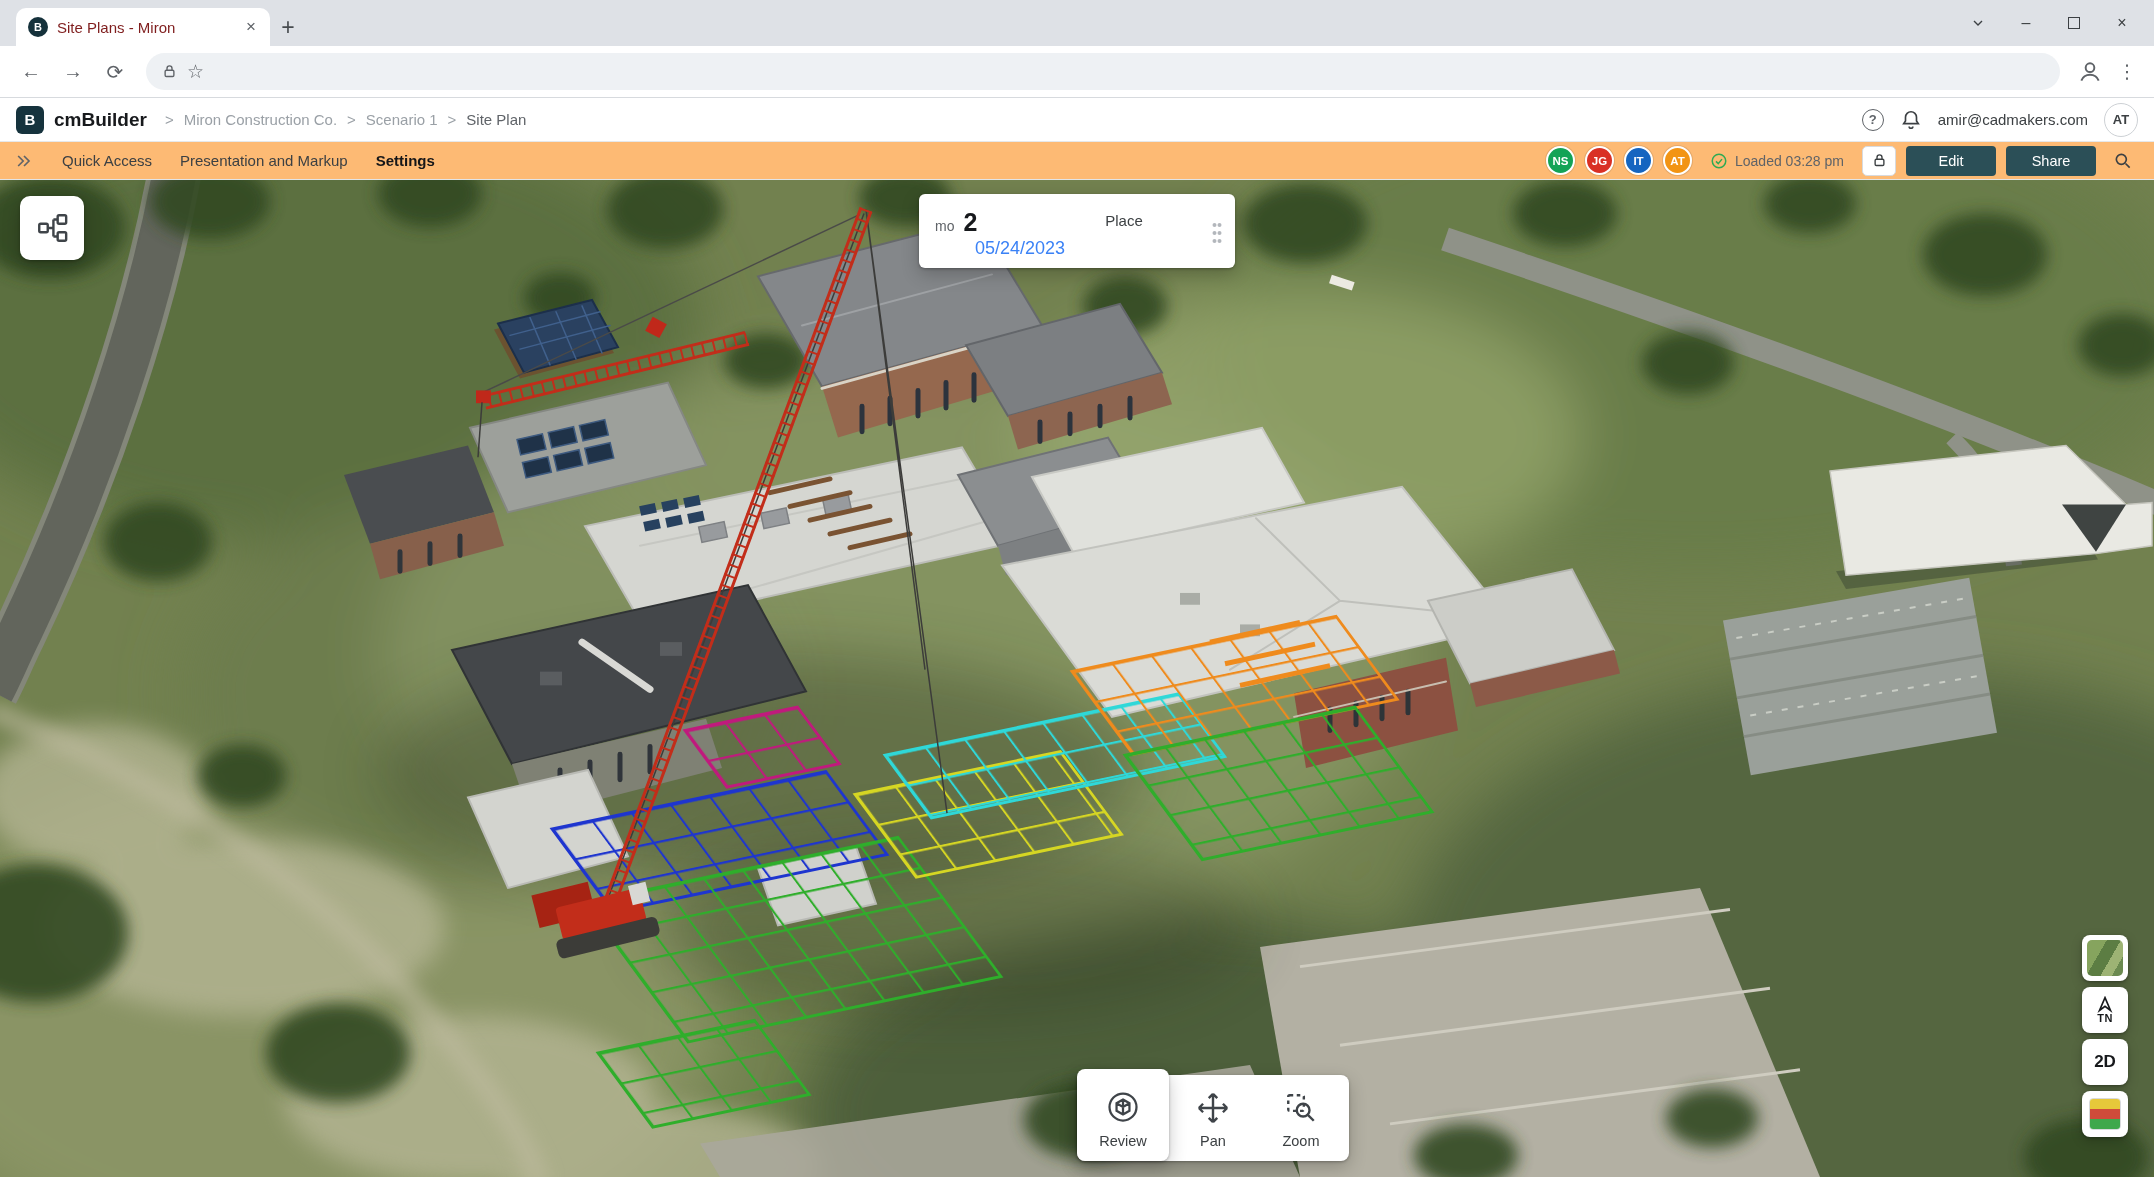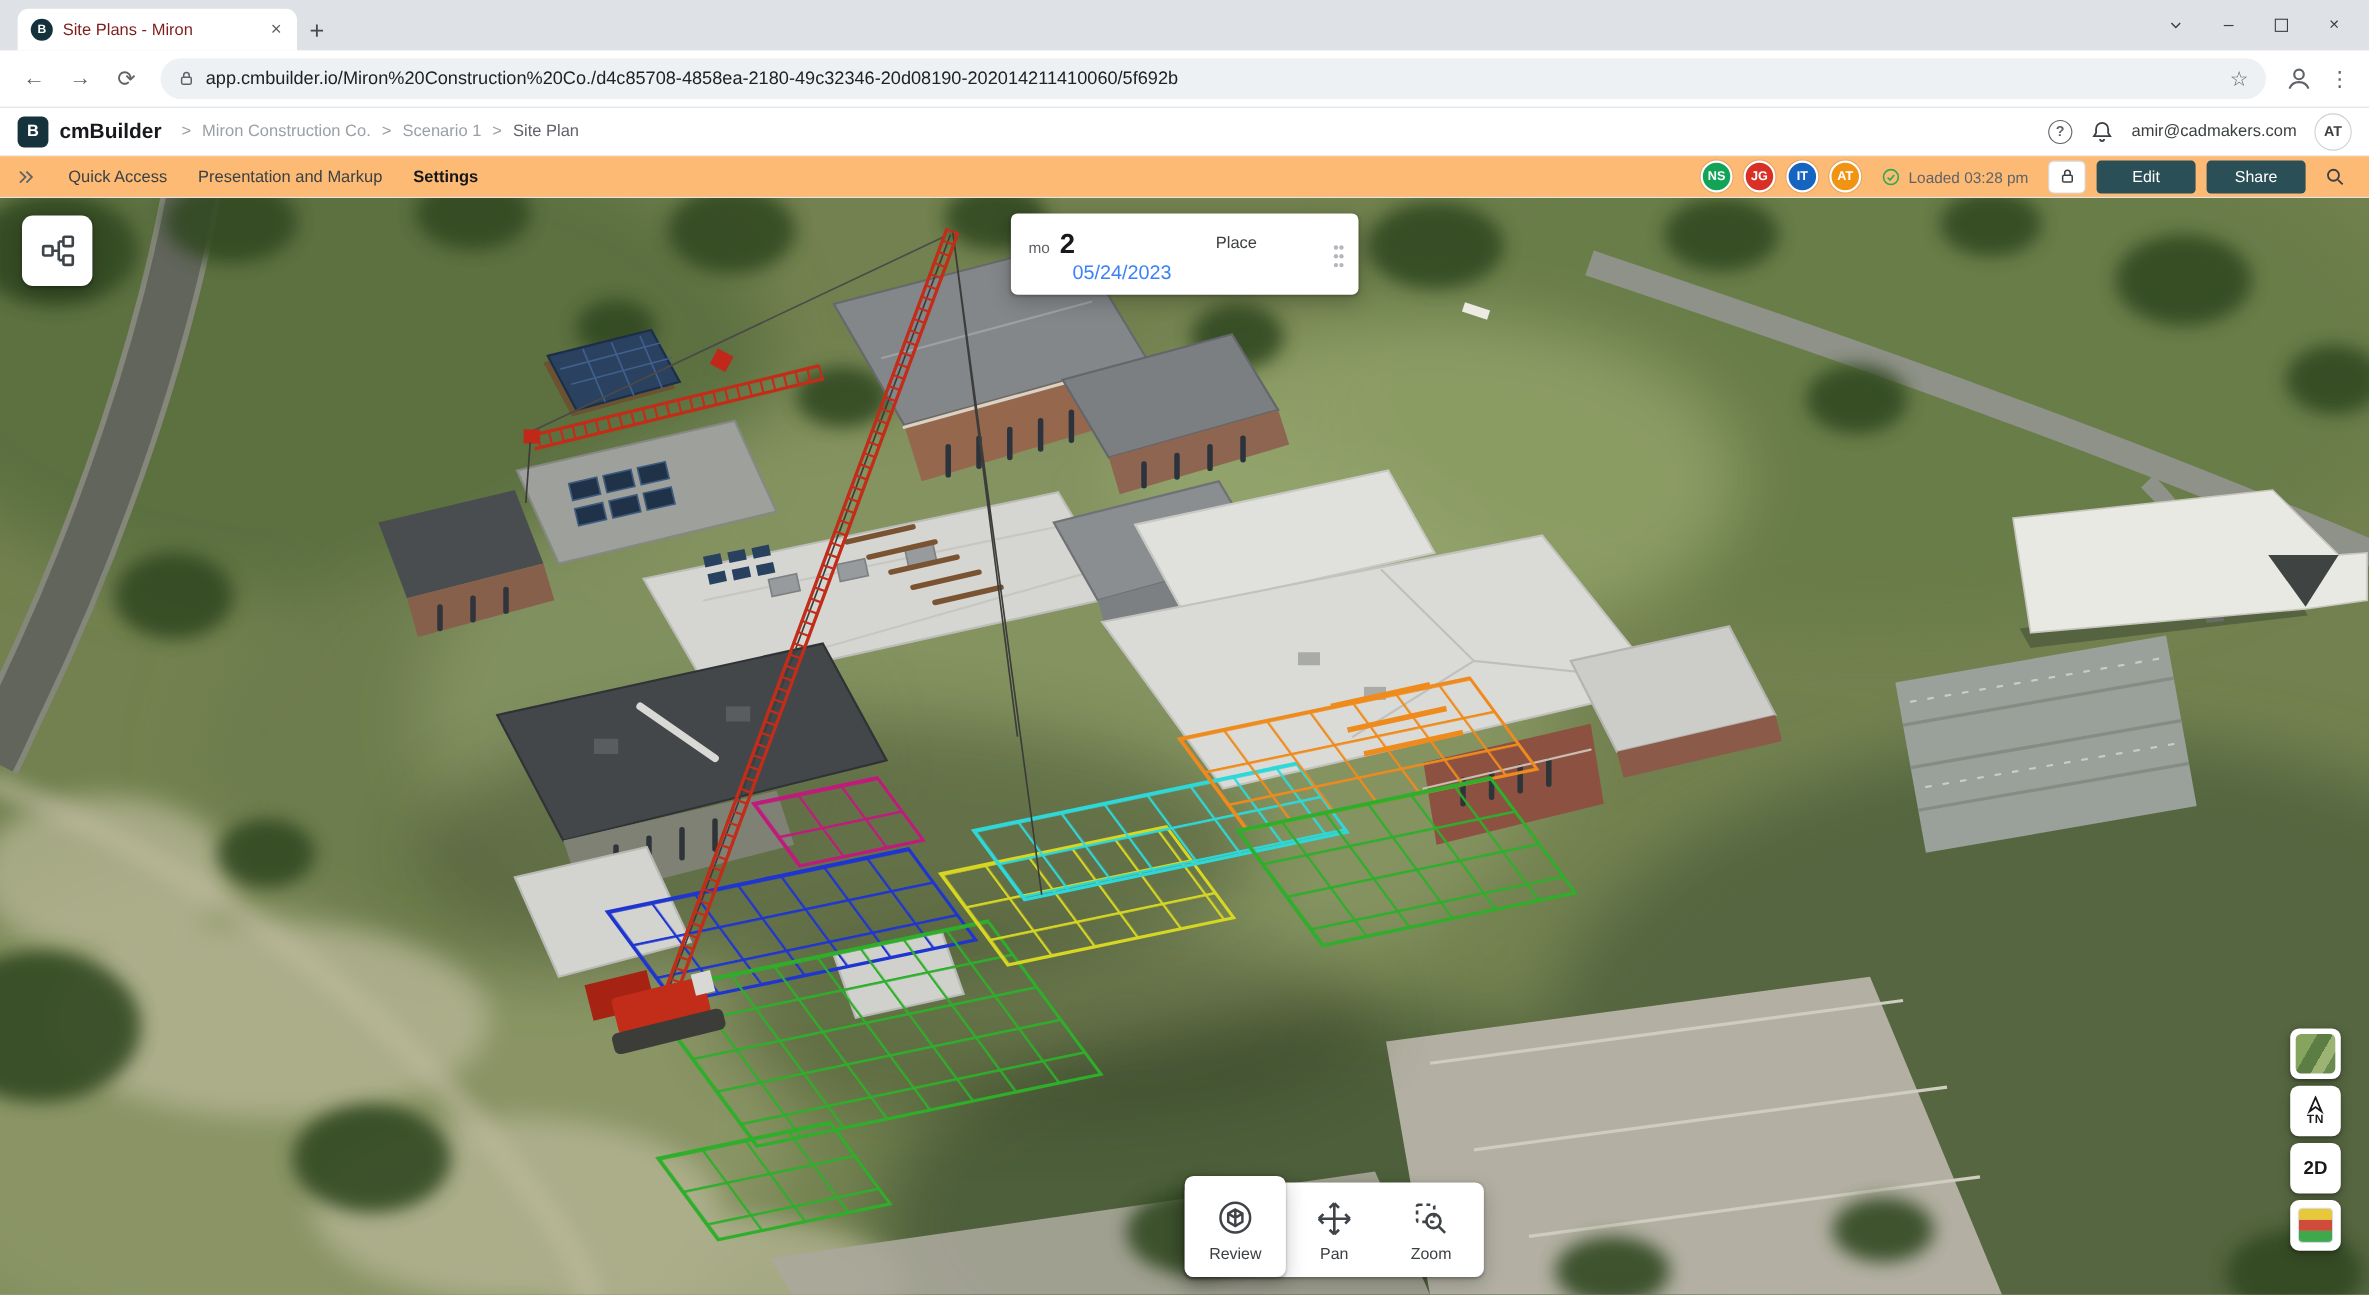--- a/index.html
+++ b/index.html
@@ -106,21 +106,20 @@
 
   <div class="browser-toolbar">
     <div class="navbtn">←</div>
     <div class="navbtn">→</div>
     <div class="navbtn">⟳</div>
     <div class="omnibox">
       <svg width="15" height="15" viewBox="0 0 24 24" fill="none" stroke="#5f6368" stroke-width="2.2">
           <rect x="5" y="10" width="14" height="10" rx="2"></rect>
           <path d="M8 10V7a4 4 0 0 1 8 0v3"></path>
         </svg>
-      <span class="url">app.cmbuilder.io/Miron%20Construction%20Co./d4c85708-4858ea-2180-49c32346-20d08190-202014211410060/5f692b</span>
       <span class="star">☆</span>
     </div>
     <div class="profile-btn">
       <svg width="26" height="26" viewBox="0 0 24 24" fill="none" stroke="#5f6368" stroke-width="1.8">
           <circle cx="12" cy="8" r="4"></circle>
           <path d="M4 20c1.5-4 5-5.5 8-5.5s6.5 1.5 8 5.5"></path>
         </svg>
     </div>
     <div class="kebab">⋮</div>
   </div>

